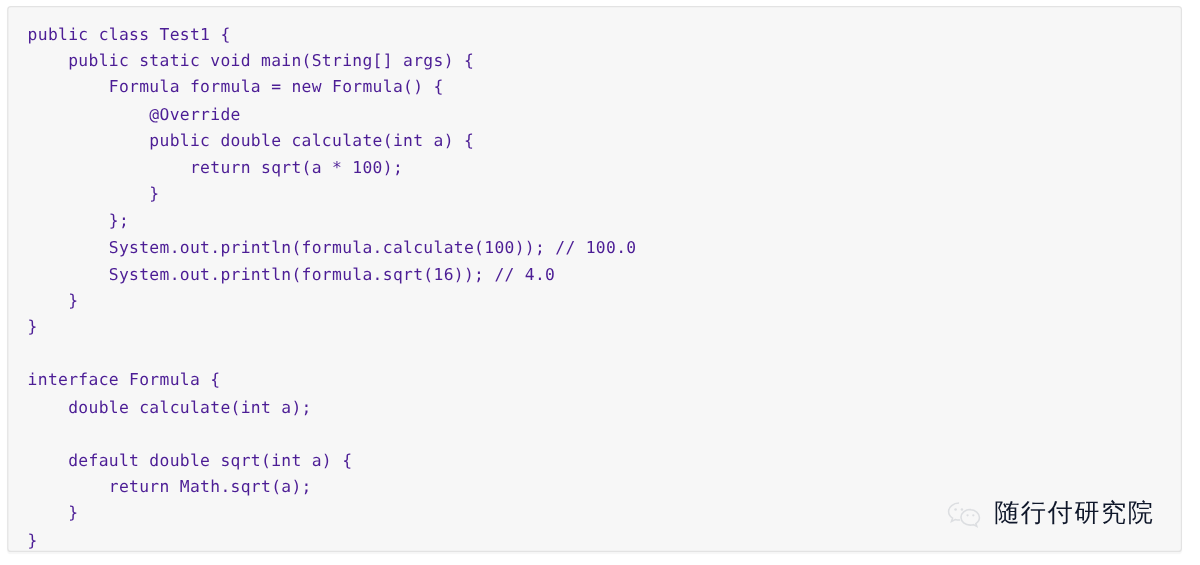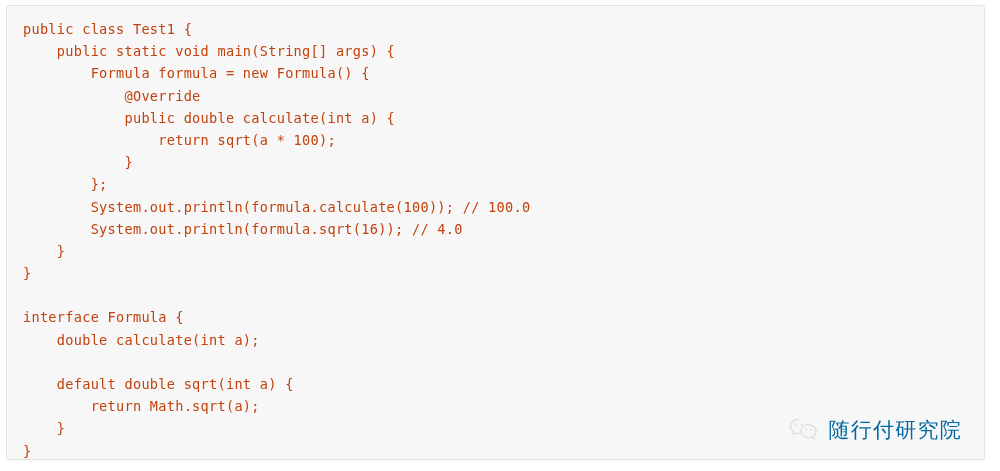--- a/index.html
+++ b/index.html
@@ -37,21 +37,21 @@
 
   .code-block {
     position: absolute;
     left: 16px;
     top: 12px;
     margin: 0;
     padding: 0;
     font-family: "Liberation Mono", "DejaVu Sans Mono", monospace;
     font-size: 13.6px;
     line-height: 22.2px;
-    color: #c2410c;
+    color: #4c1d95;
     white-space: pre;
     letter-spacing: 0.02em;
     -webkit-font-smoothing: antialiased;
   }
 
   .code-line {
     display: block;
     height: 22.2px;
     white-space: pre;
   }
@@ -68,24 +68,24 @@
     user-select: none;
   }
 
   .wm-icon {
     width: 30px;
     height: 24px;
     display: block;
   }
 
   .wm-text {
-    font-family: Liberation Sans, sans-serif;
+    font-family: Liberation Mono, monospace;
     font-size: 21px;
     line-height: 1;
-    color: #0369a1;
+    color: #0f172a;
     letter-spacing: 0.06em;
     white-space: nowrap;
   }
 </style>
 </head>
 <body>
 
 <div class="page">
 
   <div class="code-card">

